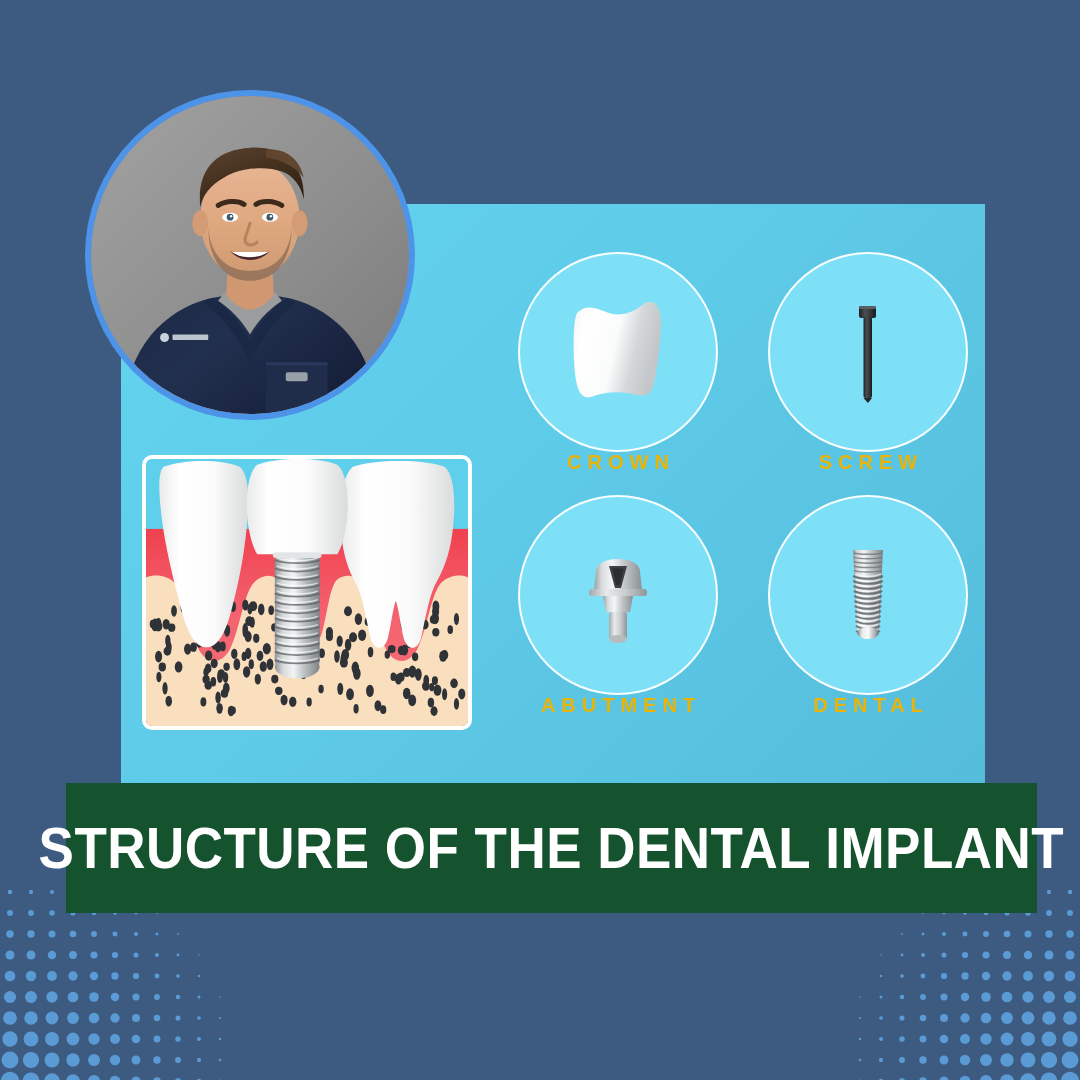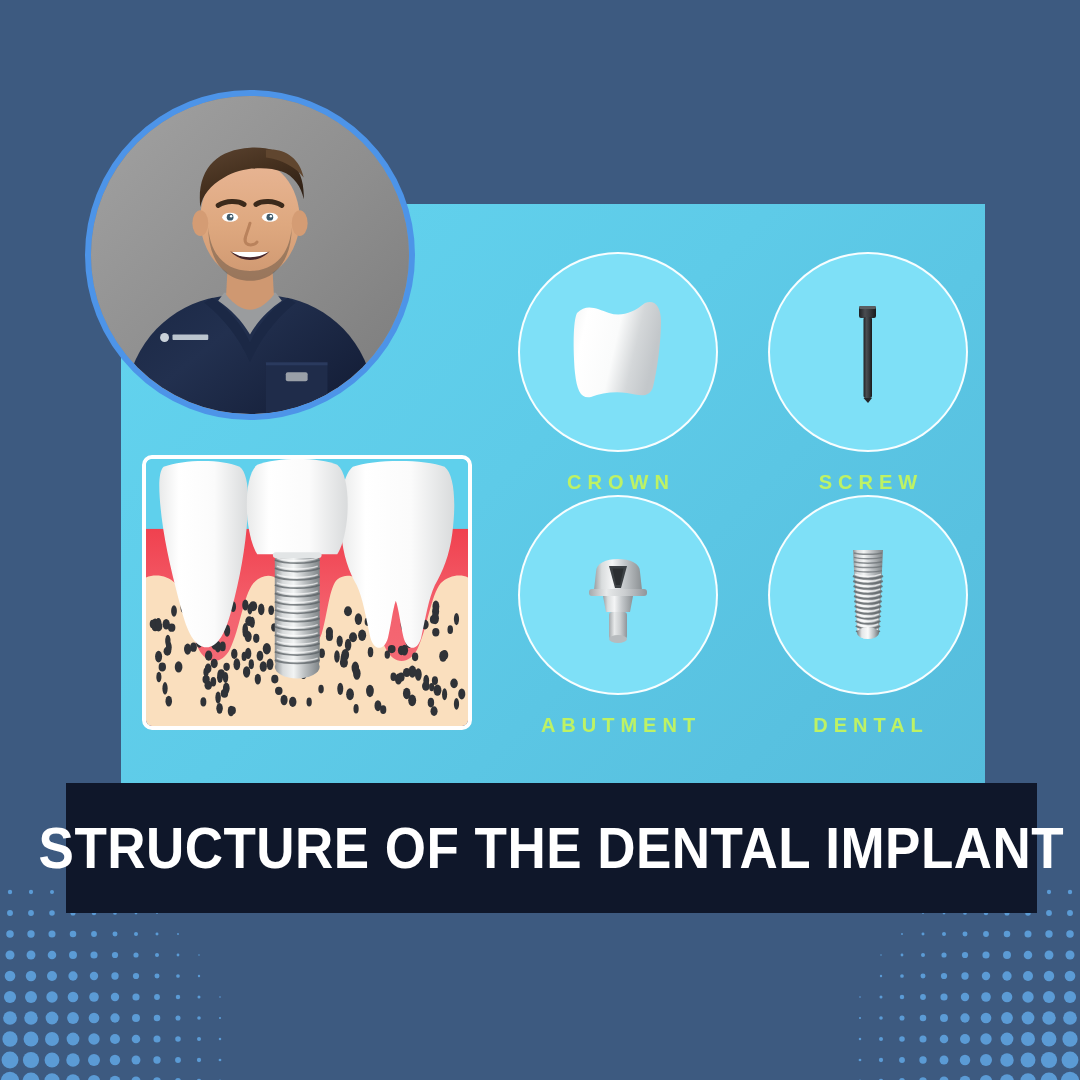--- a/index.html
+++ b/index.html
@@ -67,22 +67,22 @@
     border-radius:50%;
     background:#7ee0f7;
     border:2px solid rgba(255,255,255,0.95);
     display:flex;
     align-items:center;
     justify-content:center;
   }
   .part-circle svg { display:block; }
 
   .part-label {
-    margin-top:20px;
-    color:#bef264;
+    margin-top:0;
+    color:#eab308;
     font-size:20px;
     font-weight:bold;
     letter-spacing:6px;
     text-indent:6px;
     line-height:1;
   }
 
   
   .portrait {
     position:absolute;
@@ -93,21 +93,21 @@
     overflow:hidden;
     background:#8d8d8d;
   }
   .portrait svg { display:block; width:100%; height:100%; }
 
   
   .title-banner {
     position:absolute;
     left:66px; top:783px;
     width:971px; height:130px;
-    background:#0f172a;
+    background:#14532d;
     display:flex;
     align-items:center;
     justify-content:center;
   }
   .title-text {
     color:#ffffff;
     font-size:57px;
     font-weight:bold;
     letter-spacing:0.5px;
     white-space:nowrap;

